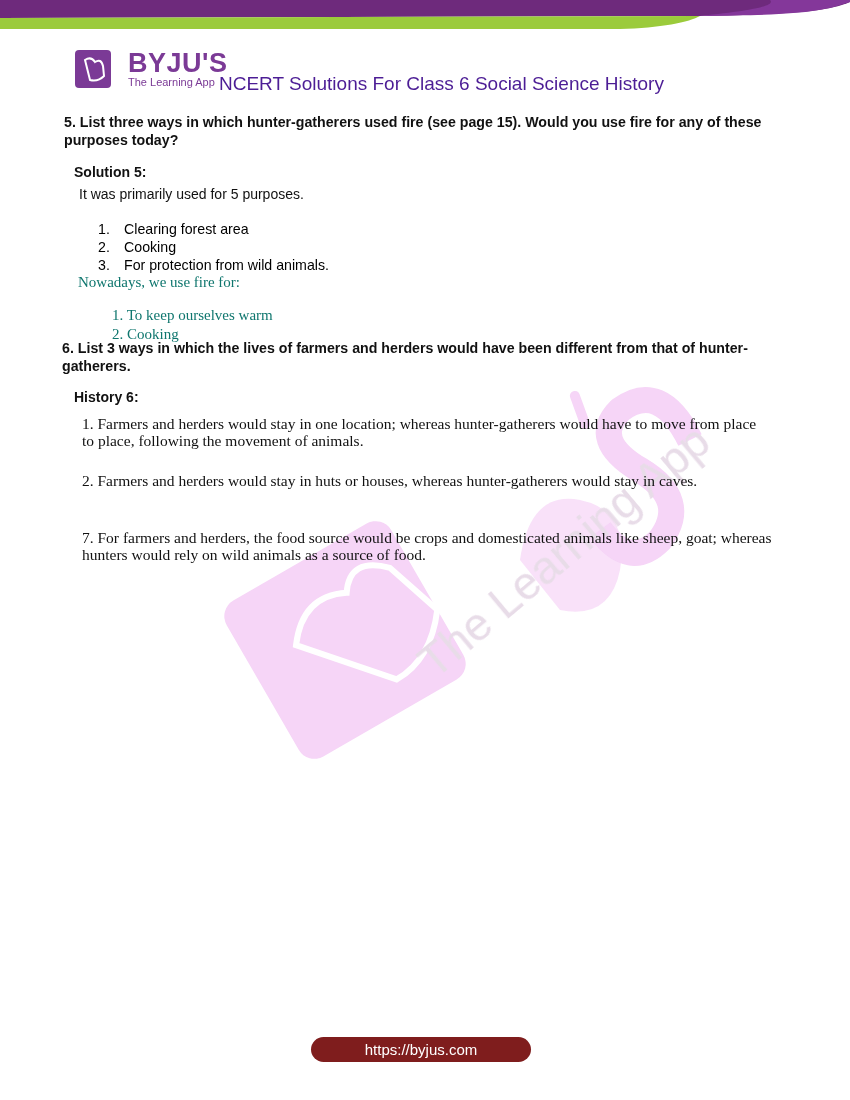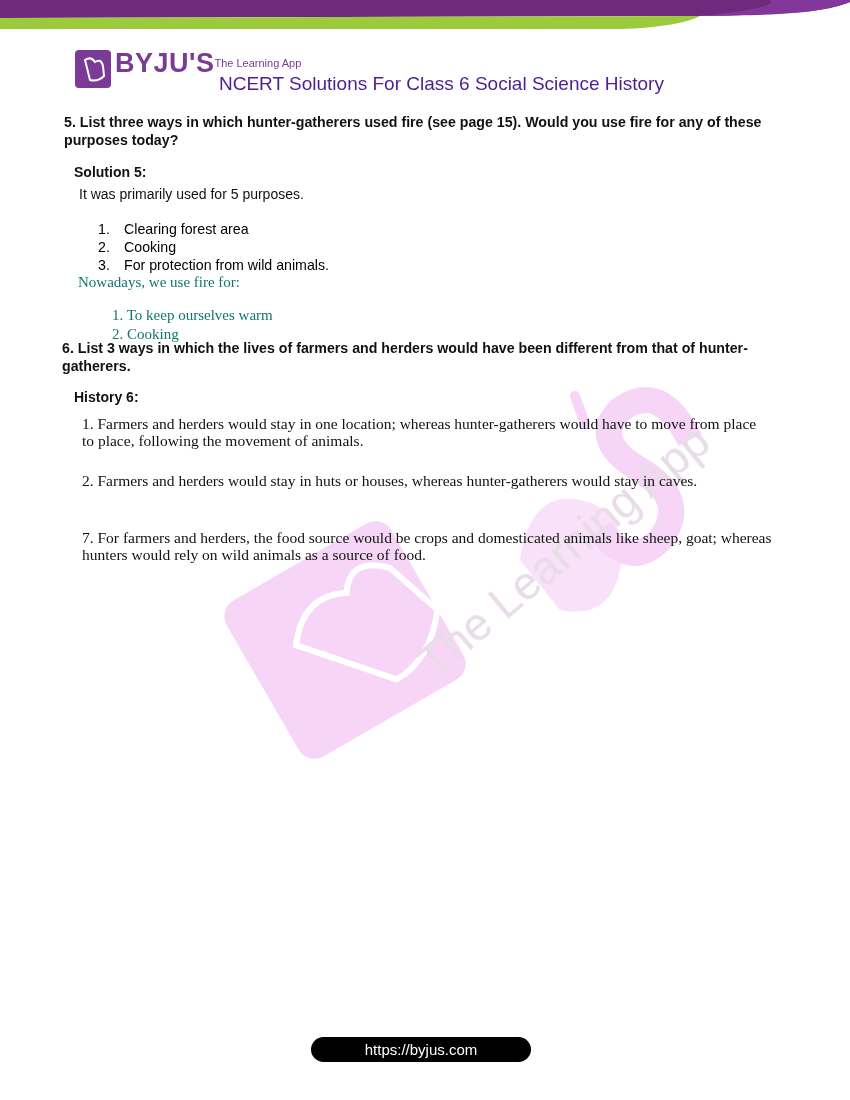--- a/index.html
+++ b/index.html
@@ -1,34 +1,34 @@
 <!DOCTYPE html>
 <html><head>
 <meta charset="utf-8">
 <style>
   html, body { margin:0; padding:0; }
   body { width:850px; height:1100px; position:relative; background:#ffffff; overflow:hidden; font-family:"Liberation Sans", sans-serif; color:#000; }
   .topbar { position:absolute; left:0; top:0; width:850px; height:30px; }
   .watermark { position:absolute; left:220px; top:350px; width:560px; height:420px; pointer-events:none; }
   .logo { position:absolute; left:75px; top:50px; display:flex; align-items:flex-start; }
   .logo-box { width:36px; height:38px; background:#7b3a96; border-radius:4px; position:relative; }
-  .logo-text { margin-left:4px; display:flex; flex-direction:row;align-items:center; }
+  .logo-text { margin-left:17px; display:flex; flex-direction:column; }
   .logo-brand { color:#7b3a96; font-weight:bold; font-size:27px; line-height:26px; letter-spacing:0.5px; font-family:"Liberation Sans", sans-serif; }
   .logo-tag { color:#7b3a96; font-size:11px; line-height:12px; }
   .doc-title { position:absolute; left:219px; top:73px; font-size:19px; color:#4c1d95; }
   .q { position:absolute; left:64px; font-weight:bold; font-size:14.2px; line-height:18px; width:700px; color:#111; }
   .sol { position:absolute; left:74px; font-weight:bold; font-size:14px; color:#111; }
   .plain { position:absolute; left:79px; font-size:14px; color:#111; }
   .ol { position:absolute; left:98px; font-size:14.2px; line-height:18px; margin:0; padding:0; list-style:none; }
   .ol li { display:flex; }
   .ol .n { width:26px; }
   .serif { font-family:"Liberation Serif", serif; font-size:15px; color:#0f766e; }
   .serif-ol { position:absolute; left:100px; margin:12px; padding:0; list-style:none; line-height:19px; }
   .para { position:absolute; left:82px; width:690px; font-family:"Liberation Serif", serif; font-size:15.5px; line-height:17px; color:#111; }
-  .footer-pill { position:absolute; left:311px; top:1037px; width:220px; height:25px; background:#000000; border-radius:13px; color:#fff; font-size:15px; display:flex; align-items:center; justify-content:center; }
+  .footer-pill { position:absolute; left:311px; top:1037px; width:220px; height:25px; background:#7f1d1d; border-radius:13px; color:#fff; font-size:15px; display:flex; align-items:center; justify-content:center; }
 </style>
 </head>
 <body>
 
 <svg class="topbar" viewBox="0 0 850 30" preserveAspectRatio="none">
   <path d="M0 0 H850 V2 C830 10 810 14 700 16 L0 18 Z" fill="#6e2a7c"></path>
   <path d="M0 18 L700 16 C690 22 660 28 620 29 L0 29 Z" fill="#9bcb3b"></path>
   <path d="M770 0 H850 V2 C820 12 800 15 700 16 C760 10 775 5 770 0 Z" fill="#84379a"></path>
 </svg>
 

